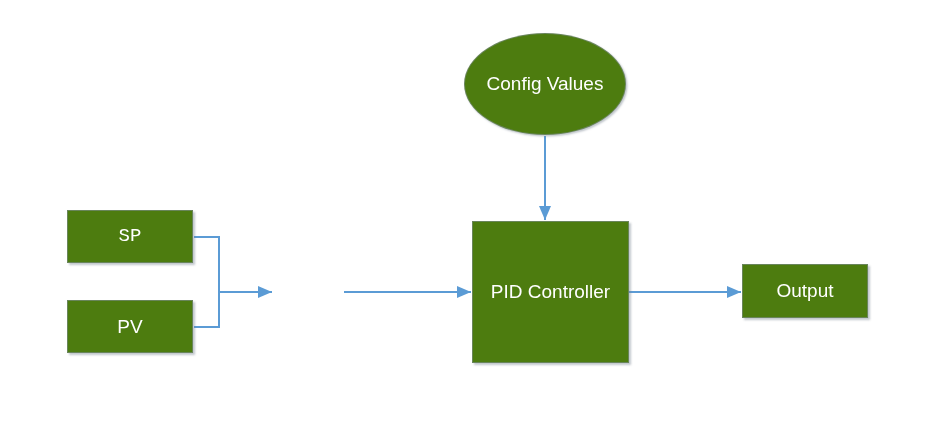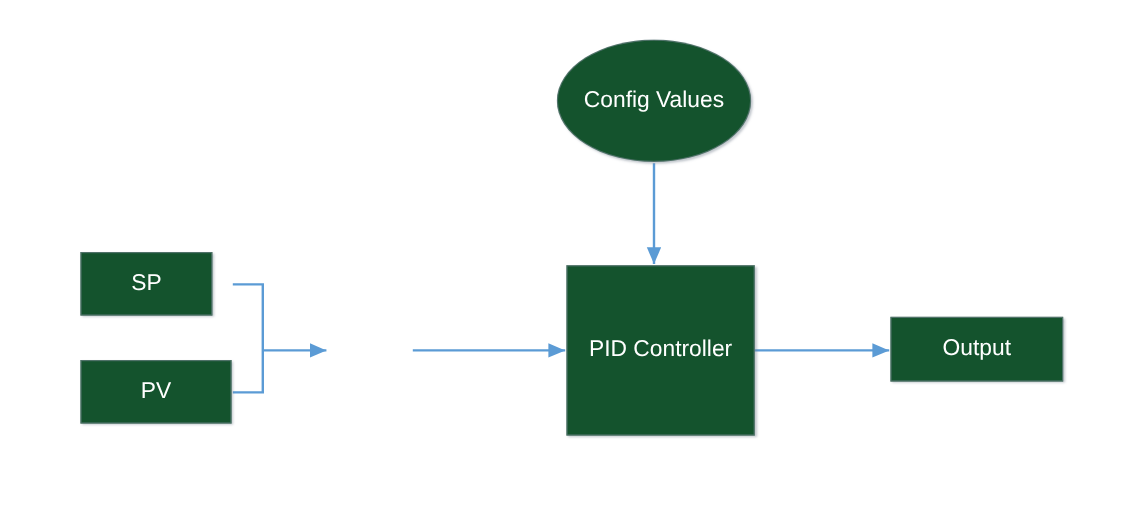--- a/index.html
+++ b/index.html
@@ -17,42 +17,42 @@
     height: 426px;
     background: #ffffff;
   }
   .connectors {
     position: absolute;
     left: 0; top: 0;
     width: 947px; height: 426px;
   }
   .node {
     position: absolute;
-    background: #14532d;
+    background: #4d7c0f;
     color: #ffffff;
     display: flex;
     flex-direction: column;
     align-items: center;
     justify-content: center;
     text-align: center;
     font-size: 19px;
     line-height: 1.32;
     border: 1px solid rgba(130, 140, 155, 0.55);
     box-shadow: 1.5px 1.5px 2px rgba(120, 130, 145, 0.45);
     box-sizing: border-box;
     user-select: none;
   }
   .node.ellipse { border-radius: 50%; }
   .node.circle  { border-radius: 50%; }
   #node-config  { left: 464px; top: 33px;  width: 162px; height: 102px; }
-  #node-sp      { left: 67px;  top: 210px; width: 110px; height: 53px; }
+  #node-sp      { left: 67px;  top: 210px; width: 126px; height: 53px; font-family: Liberation Mono, monospace; }
   #node-pv      { left: 67px;  top: 300px; width: 126px; height: 53px; text-align: center; }
   #node-er      { left: 273px; top: 257px; width: 70px;  height: 70px; }
   #node-pid     { left: 472px; top: 221px; width: 157px; height: 142px; }
-  #node-output  { left: 742px; top: 264px; width: 144px; height: 54px; }
+  #node-output  { left: 742px; top: 264px; width: 126px; height: 54px; }
 </style>
 </head>
 <body>
 
 <div class="canvas">
 
   <svg class="connectors" viewBox="0 0 947 426" xmlns="http://www.w3.org/2000/svg">
     <defs>
       <marker id="arrowhead" markerUnits="userSpaceOnUse" markerWidth="16" markerHeight="14" refX="14" refY="6" orient="auto">
         <path d="M0,0 L14,6 L0,12 Z" fill="#5b9bd5"></path>

